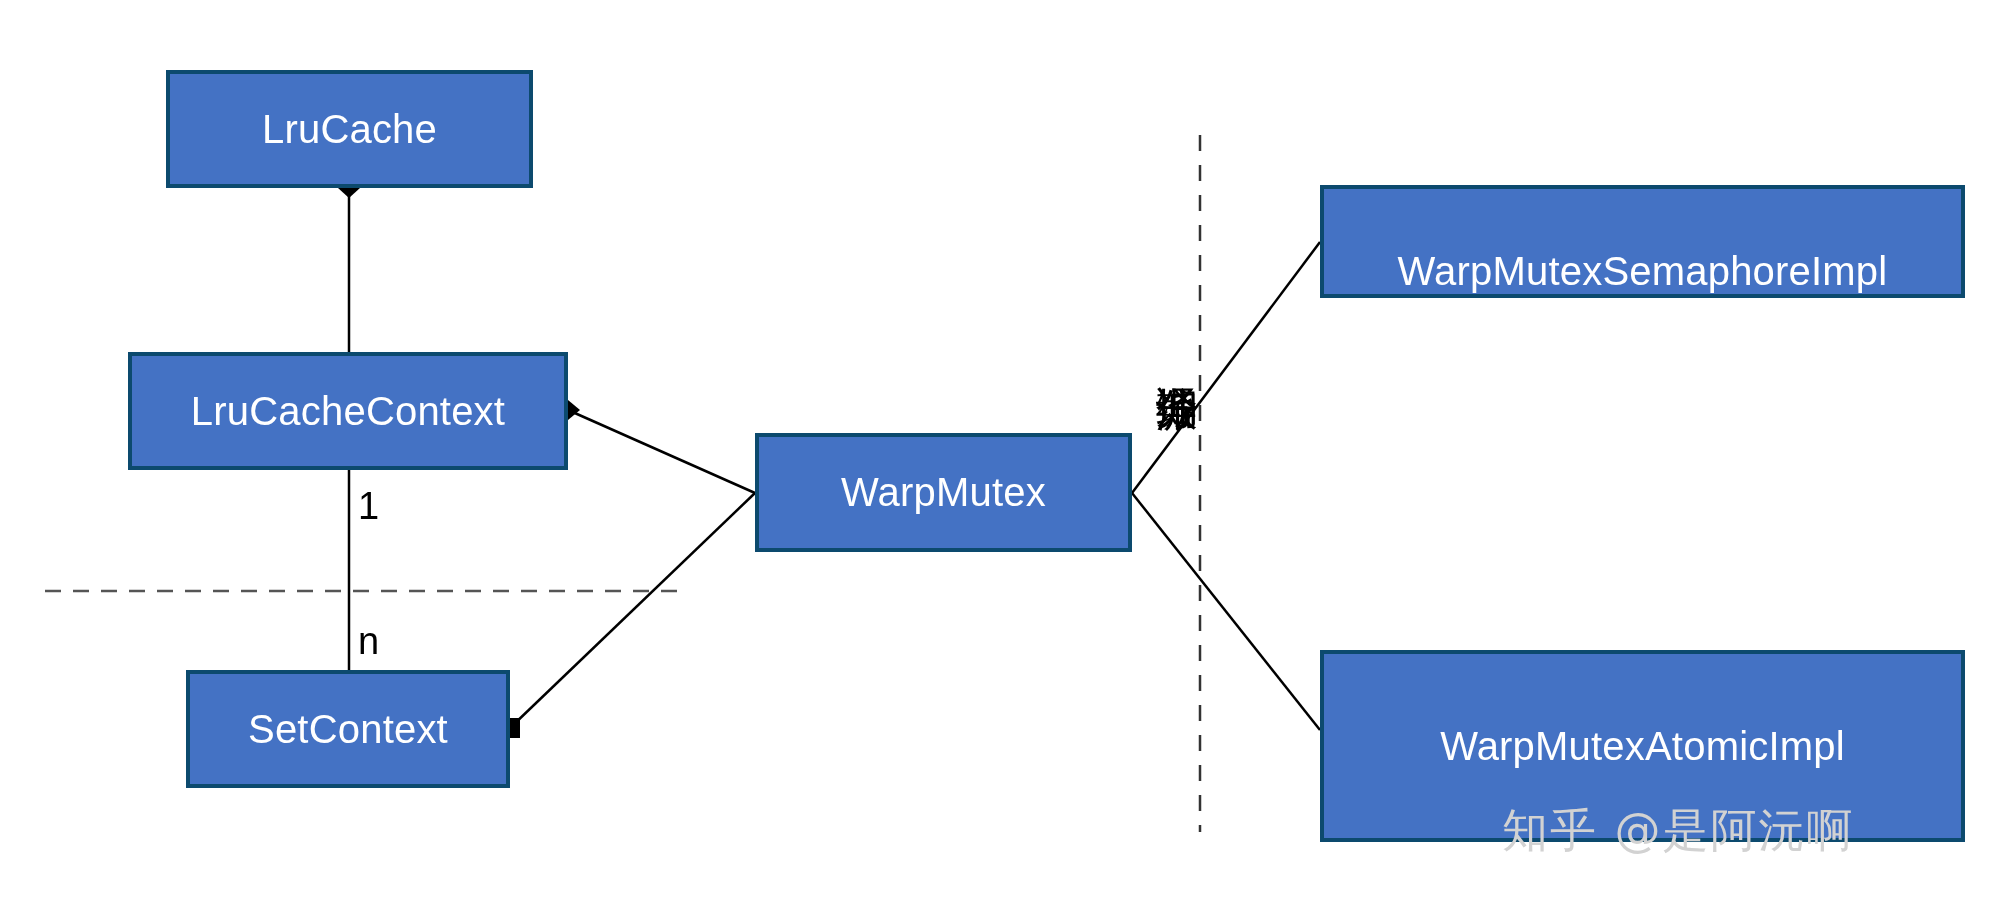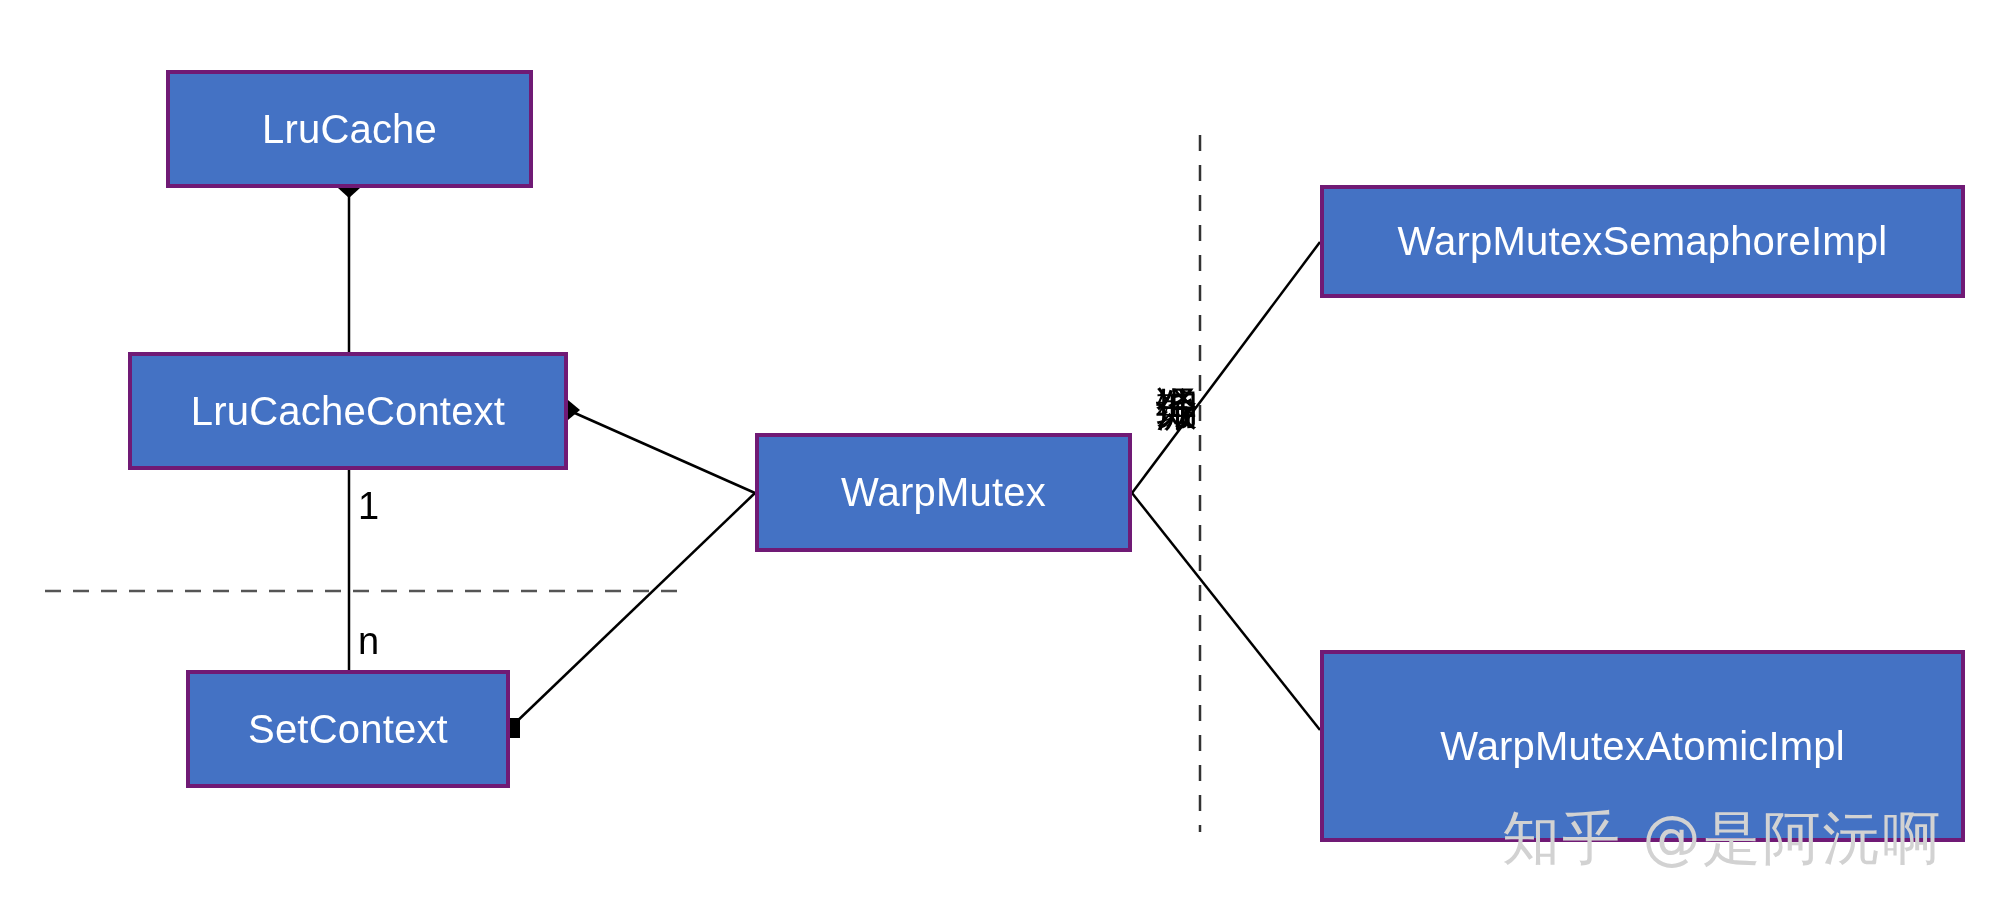--- a/index.html
+++ b/index.html
@@ -21,21 +21,21 @@
     position: absolute;
     left: 0;
     top: 0;
     width: 2012px;
     height: 914px;
   }
   .node {
     position: absolute;
     box-sizing: border-box;
     background: #4472C4;
-    border: 4px solid #701a75;
+    border: 4px solid #0c4a6e;
     color: #ffffff;
     display: flex;
     align-items: center;
     justify-content: center;
     font-size: 40px;
     font-weight: 400;
     letter-spacing: 0.2px;
     white-space: nowrap;
   }
   .node-label {
@@ -59,21 +59,21 @@
     color: #000000;
     line-height: 1.02;
     writing-mode: vertical-rl;
     text-orientation: upright;
     letter-spacing: 1px;
   }
   .watermark {
     position: absolute;
     color: #d2d2d2;
     font-family: "DejaVu Sans", "Liberation Sans", sans-serif;
-    font-size: 58px;
+    font-size: 46px;
     white-space: nowrap;
     letter-spacing: 2px;
     text-align: center;
   }
 </style>
 </head>
 <body>
 
 <div id="stage">
 
@@ -125,21 +125,21 @@
   </div>
 
   <div class="node" style="left:755px; top:433px; width:377px; height:119px;">
     <span class="node-label">WarpMutex</span>
   </div>
 
   <div class="node" style="left:186px; top:670px; width:324px; height:118px;">
     <span class="node-label">SetContext</span>
   </div>
 
-  <div class="node" style="left:1320px; top:185px; width:645px; height:113px;">
+  <div class="node" style="left:1320px; top:185px; width:645px; height:113px;align-items:flex-end;">
     <span class="node-label">WarpMutexSemaphoreImpl</span>
   </div>
 
   <div class="node" style="left:1320px; top:650px; width:645px; height:192px;">
     <span class="node-label">WarpMutexAtomicImpl</span>
   </div>
 
   <div class="edge-label" style="left:358px; top:487px;">1</div>
 
   <div class="edge-label" style="left:358px; top:622px;">n</div>

